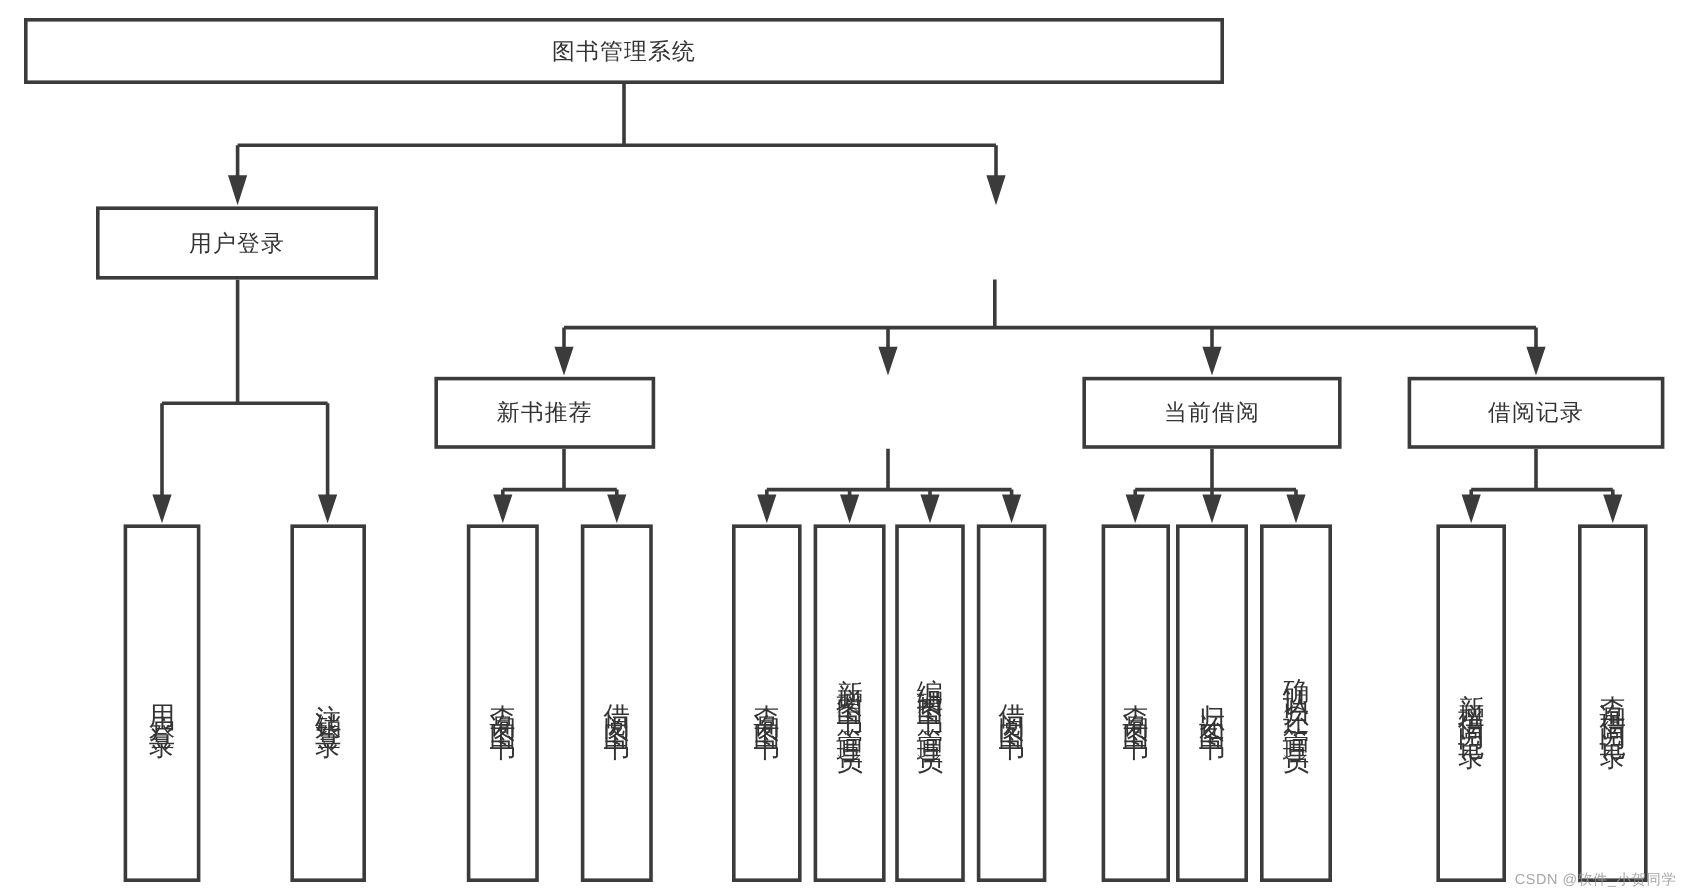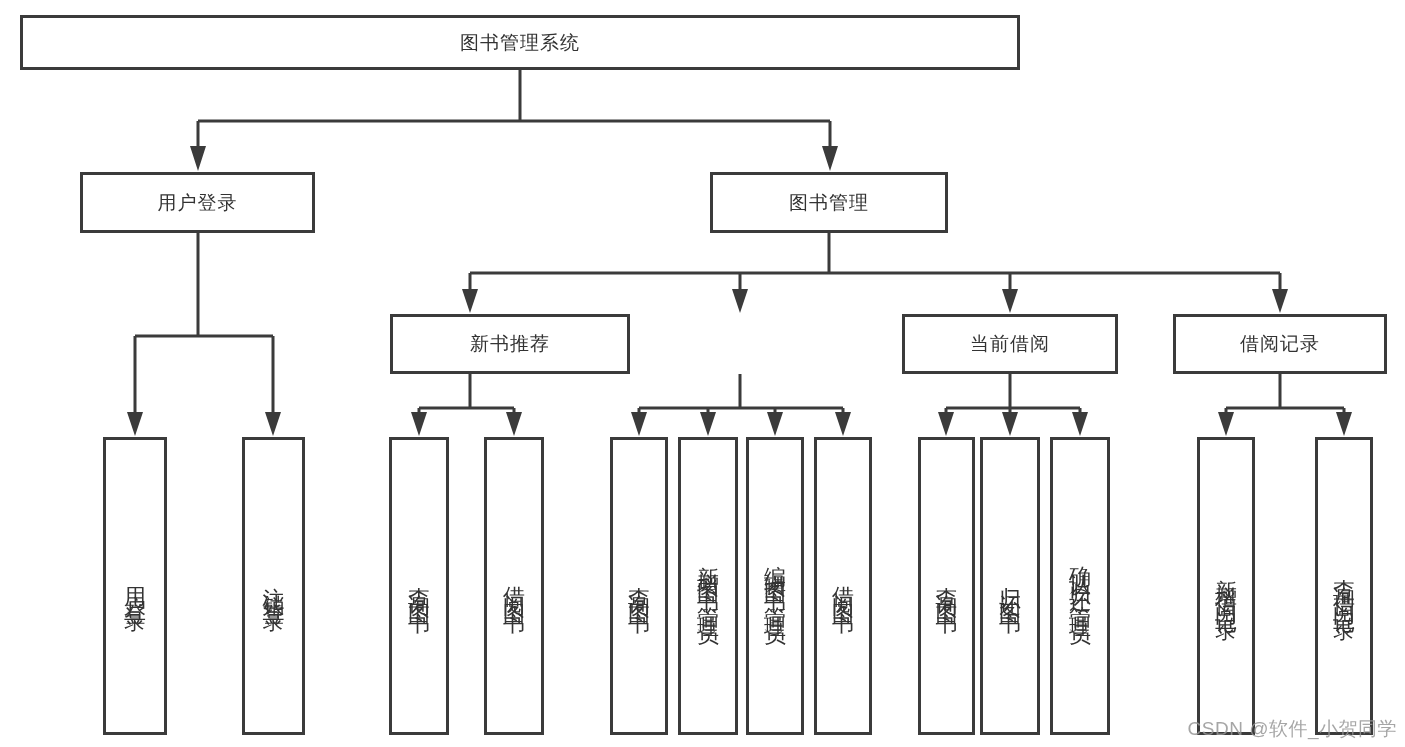--- a/index.html
+++ b/index.html
@@ -37,21 +37,21 @@
     writing-mode: vertical-rl;
     text-orientation: mixed;
     font-size: 22px;
     line-height: 1;
     letter-spacing: 0.38em;
   }
   .watermark {
     position: absolute;
     right: 8px;
     bottom: 5px;
-    font-size: 19px;
+    font-size: 12px;
     color: rgba(150,150,150,0.85);
     letter-spacing: 0.5px;
     white-space: nowrap;
     z-index: 5;
   }
 </style>
 </head>
 <body>
 
 <div class="canvas">
@@ -77,25 +77,22 @@
       M1226,436 l-8,-24 h16 z M1344,436 l-8,-24 h16 z"></path>
   </svg>
 
   <div class="node h" style="left:20px; top:15px; width:1000px; height:55px;">
     <span class="lbl">图书管理系统</span>
   </div>
 
   <div class="node h" style="left:80px; top:172px; width:235px; height:61px;">
     <span class="lbl">用户登录</span>
   </div>
-  <div class="node h" style="left:710px; top:172px; width:238px; height:61px;">
-    <span class="lbl">图书管理</span>
-  </div>
 
-  <div class="node h" style="left:362px; top:314px; width:240px; height:60px;margin-left:28px;">
+  <div class="node h" style="left:362px; top:314px; width:184px; height:60px;">
     <span class="lbl">新书推荐</span>
   </div>
   <div class="node h" style="left:902px; top:314px; width:216px; height:60px;font-family:Liberation Mono, monospace;">
     <span class="lbl">当前借阅</span>
   </div>
   <div class="node h" style="left:1173px; top:314px; width:214px; height:60px;">
     <span class="lbl">借阅记录</span>
   </div>
 
   <div class="node v" style="left:103px; top:437px; width:64px; height:298px;">

